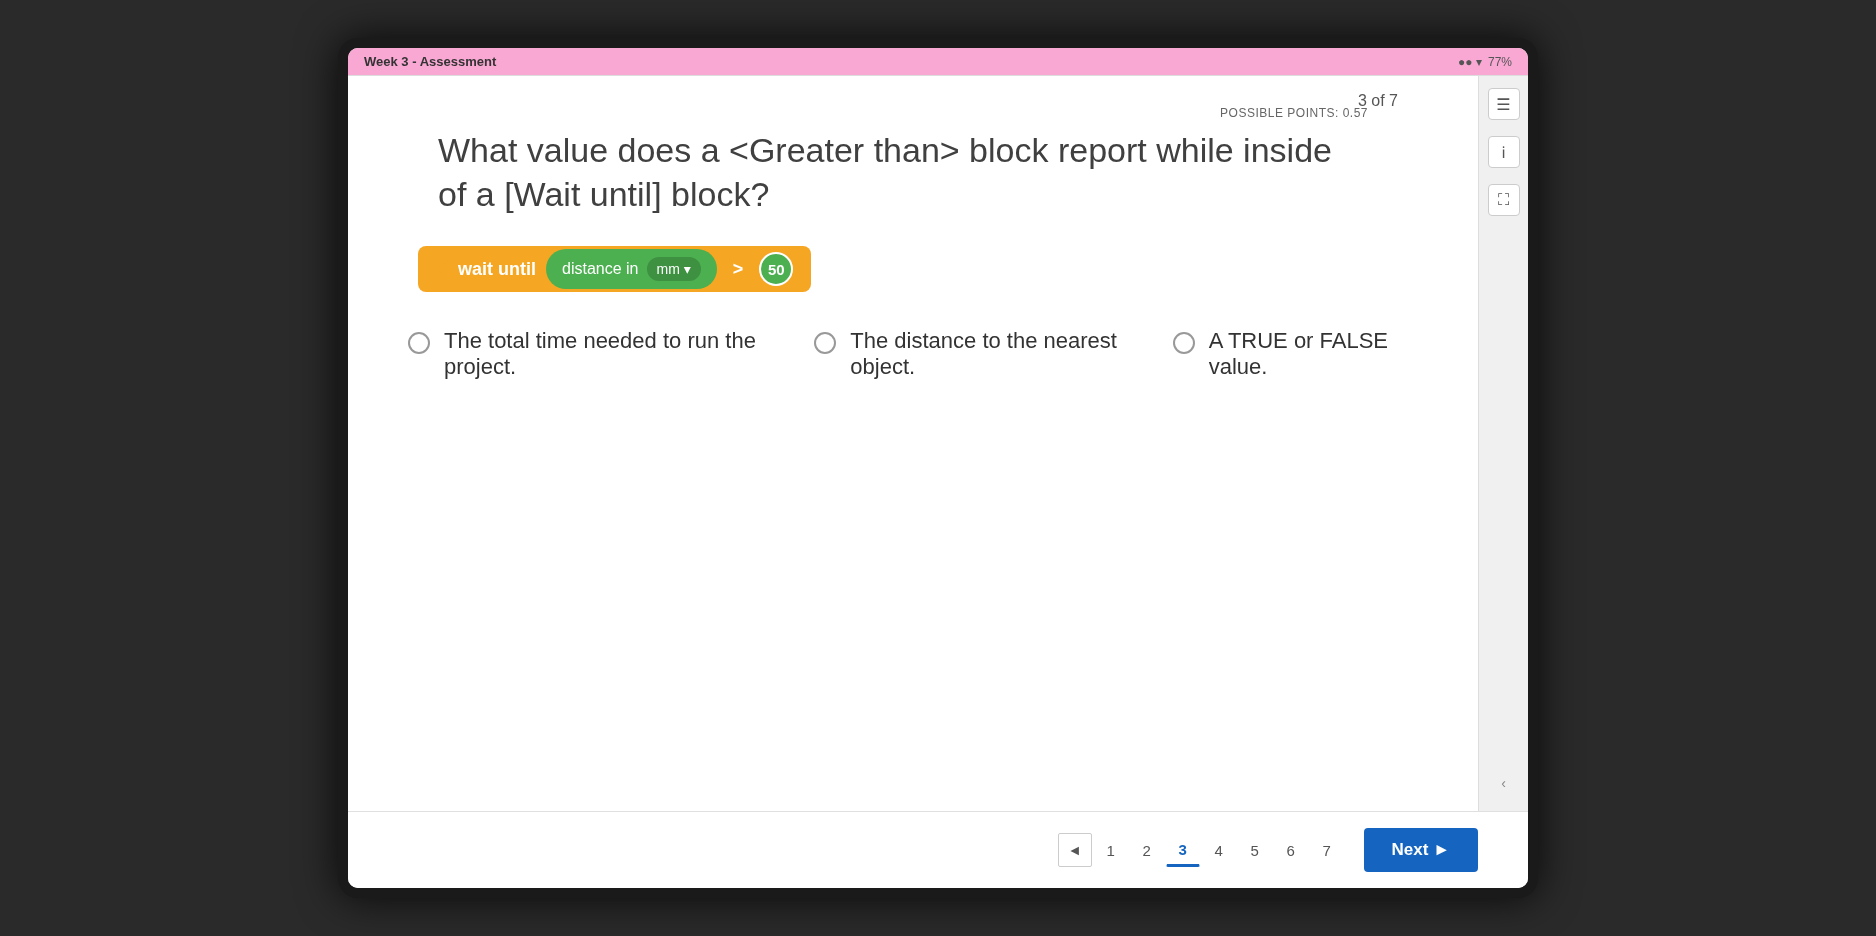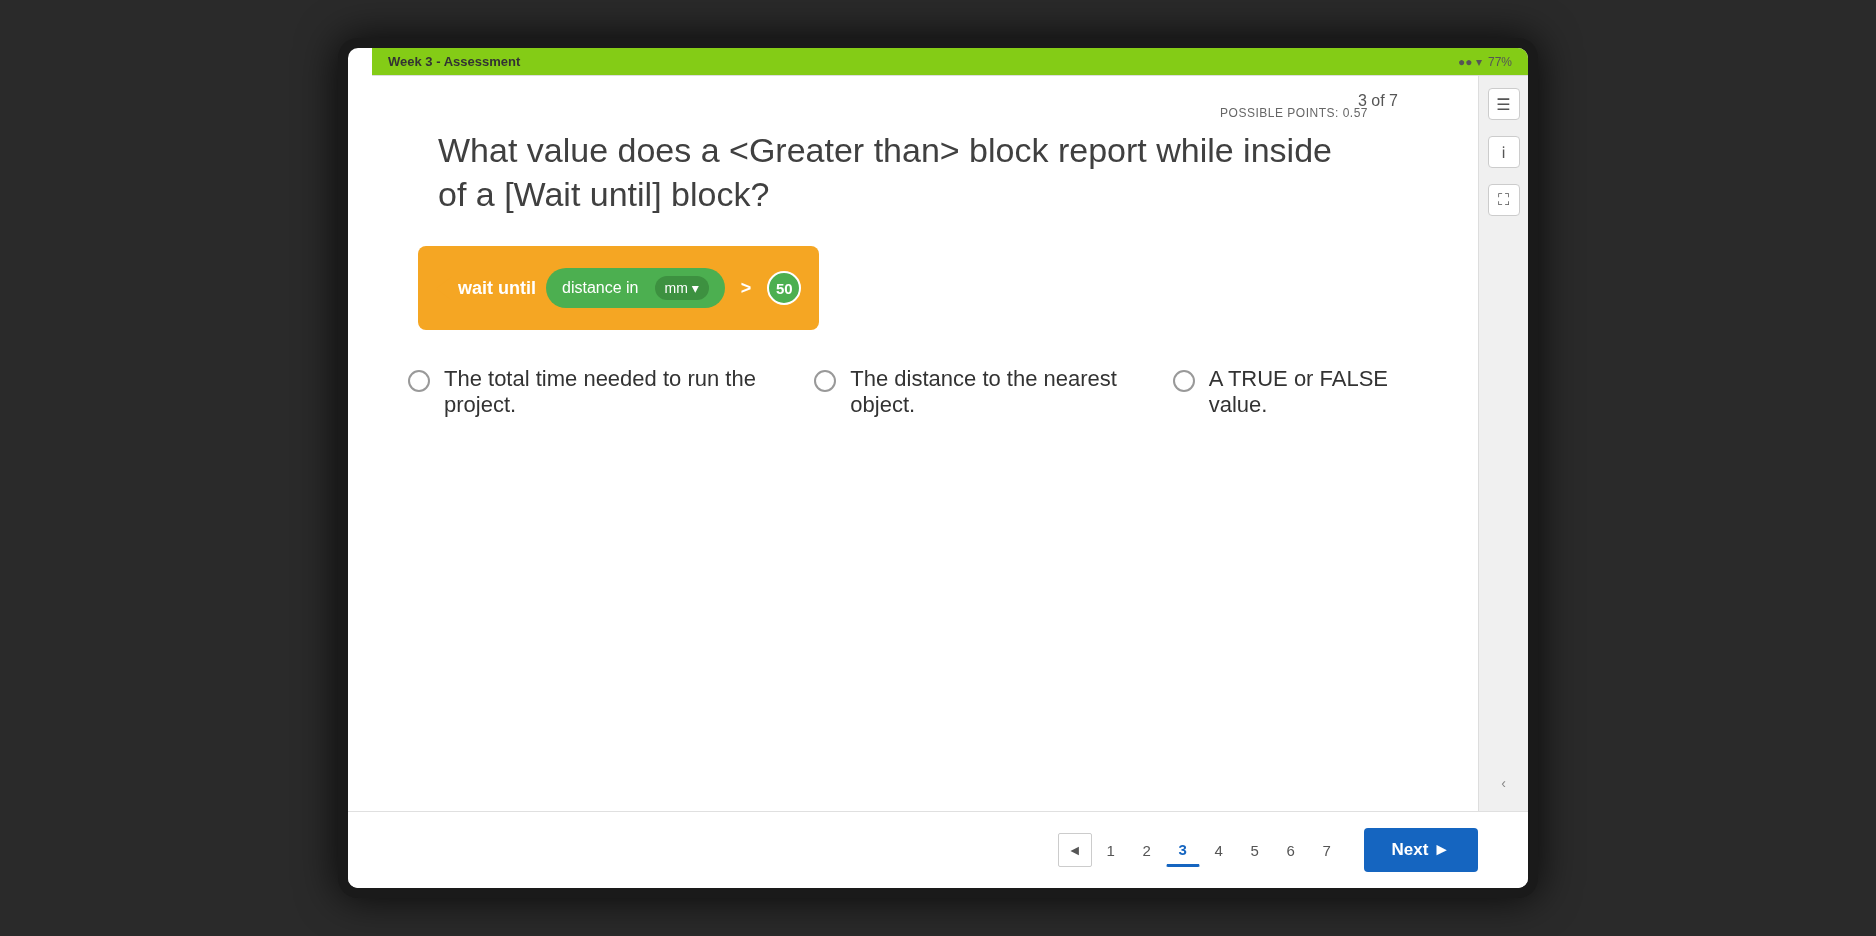--- a/index.html
+++ b/index.html
@@ -27,29 +27,28 @@
       width: 100%;
       height: 100%;
       background: #fff;
       border-radius: 10px;
       overflow: hidden;
       display: flex;
       flex-direction: column;
     }
 
     .top-bar {
-      background: #84cc16;
+      background: #f9a8d4;
       border-bottom: 1px solid #ddd;
       padding: 6px 16px;
       display: flex;
       align-items: center;
       justify-content: space-between;
       font-size: 13px;
       color: #555;
-      margin-left: 24px;
     }
 
     .top-bar-title {
       font-weight: 600;
       color: #333;
     }
 
     .status-bar {
       display: flex;
       align-items: center;
@@ -103,21 +102,21 @@
     .block-diagram {
       display: flex;
       align-items: center;
       margin-bottom: 36px;
       margin-left: 20px;
     }
 
     .wait-until-block {
       background: #f5a623;
       border-radius: 8px;
-      padding: 22px 18px;
+      padding: 3px 18px;
       display: flex;
       align-items: center;
       gap: 10px;
       font-size: 18px;
       color: #fff;
       font-weight: 600;
       position: relative;
     }
 
     .wait-until-block::before {
@@ -129,21 +128,21 @@
       clip-path: polygon(0 50%, 100% 0, 100% 100%);
       margin-right: -4px;
     }
 
     .inner-green-block {
       background: #4CAF50;
       border-radius: 20px;
       padding: 8px 16px;
       display: flex;
       align-items: center;
-      gap: 16px;
+      gap: 8px;
       color: #fff;
       font-size: 16px;
       font-weight: 500;
     }
 
     .mm-dropdown {
       background: #3d9140;
       border-radius: 12px;
       padding: 4px 10px;
       display: flex;

